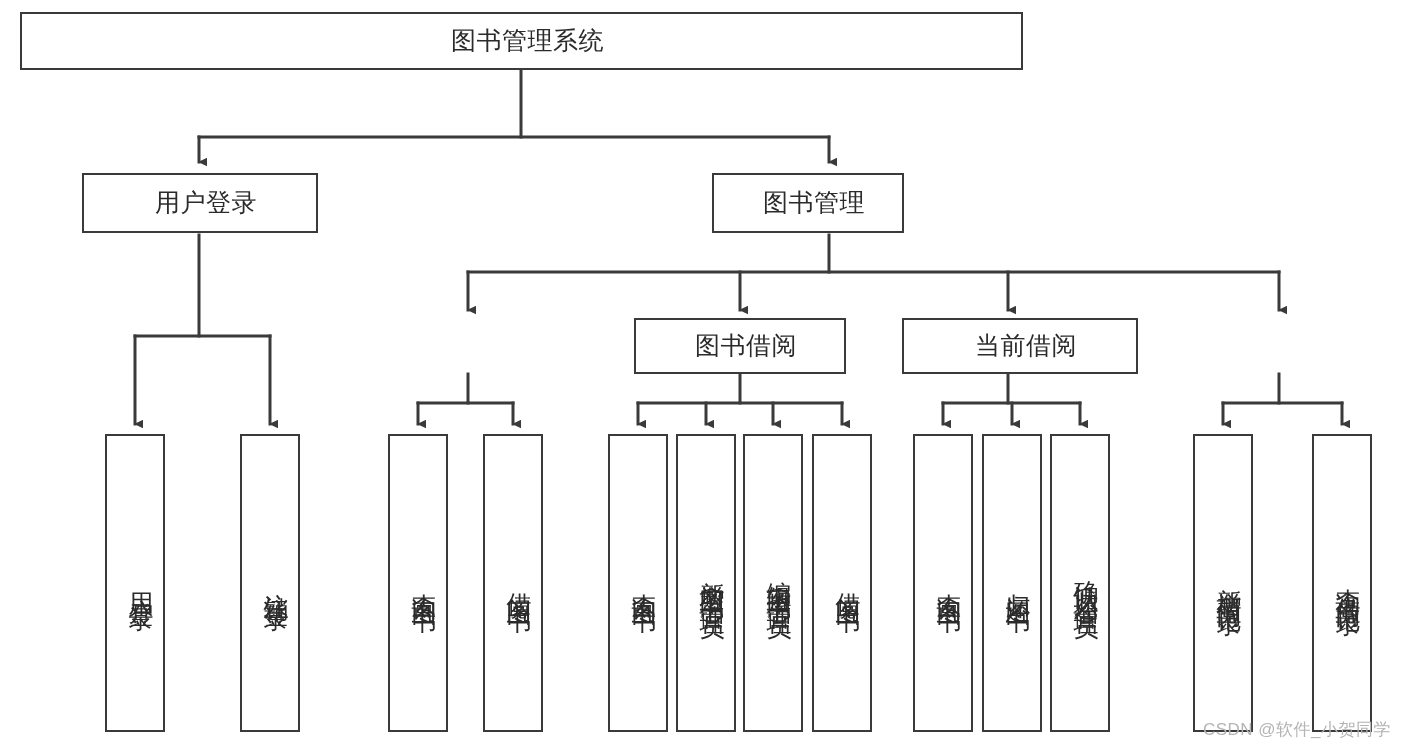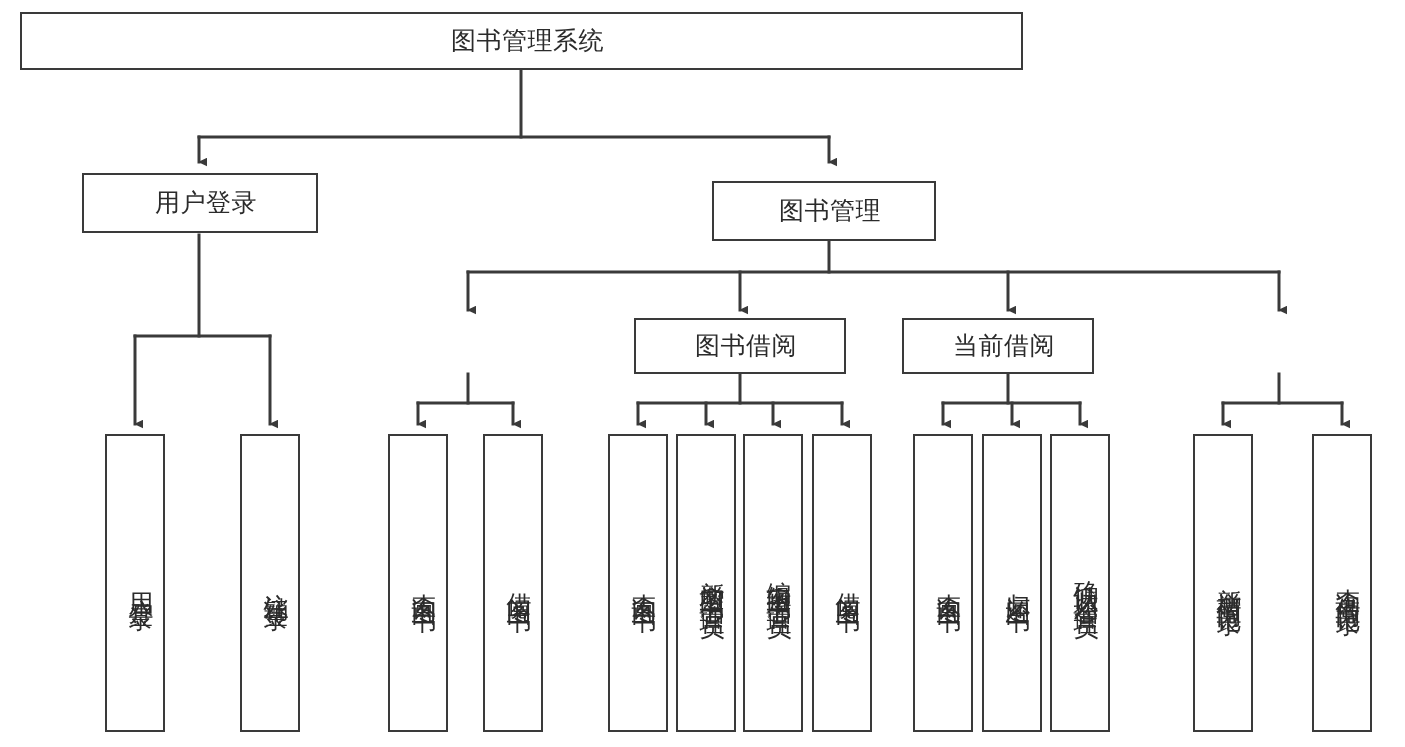--- a/index.html
+++ b/index.html
@@ -127,30 +127,30 @@
   </svg>
 
   <div class="node horizontal" style="left:20px; top:12px; width:1003px; height:58px;">
     <span class="node-label">图书管理系统</span>
   </div>
 
   <div class="node horizontal" style="left:82px; top:173px; width:236px; height:60px;">
     <span class="node-label">用户登录</span>
   </div>
 
-  <div class="node horizontal" style="left:712px; top:173px; width:224px; height:60px;margin-top:8px;">
+  <div class="node horizontal" style="left:712px; top:173px; width:192px; height:60px;">
     <span class="node-label">图书管理</span>
   </div>
 
 
   <div class="node horizontal" style="left:634px; top:318px; width:212px; height:56px;">
     <span class="node-label">图书借阅</span>
   </div>
 
-  <div class="node horizontal" style="left:902px; top:318px; width:192px; height:56px;">
+  <div class="node horizontal" style="left:902px; top:318px; width:236px; height:56px;">
     <span class="node-label">当前借阅</span>
   </div>
 
 
   <div class="node vertical" style="left:105px; top:434px; width:60px; height:298px;">
     <span class="node-label">用户登录</span>
   </div>
 
   <div class="node vertical" style="left:240px; top:434px; width:60px; height:298px;">
     <span class="node-label">注销登录</span>
@@ -193,14 +193,15 @@
   </div>
 
   <div class="node vertical" style="left:1193px; top:434px; width:60px; height:298px;">
     <span class="node-label">新增借阅记录</span>
   </div>
 
   <div class="node vertical" style="left:1312px; top:434px; width:60px; height:298px;">
     <span class="node-label">查询借阅记录</span>
   </div>
 
+  <div id="watermark">CSDN @软件_小贺同学</div>
 
 </div>
 
 </body></html>

